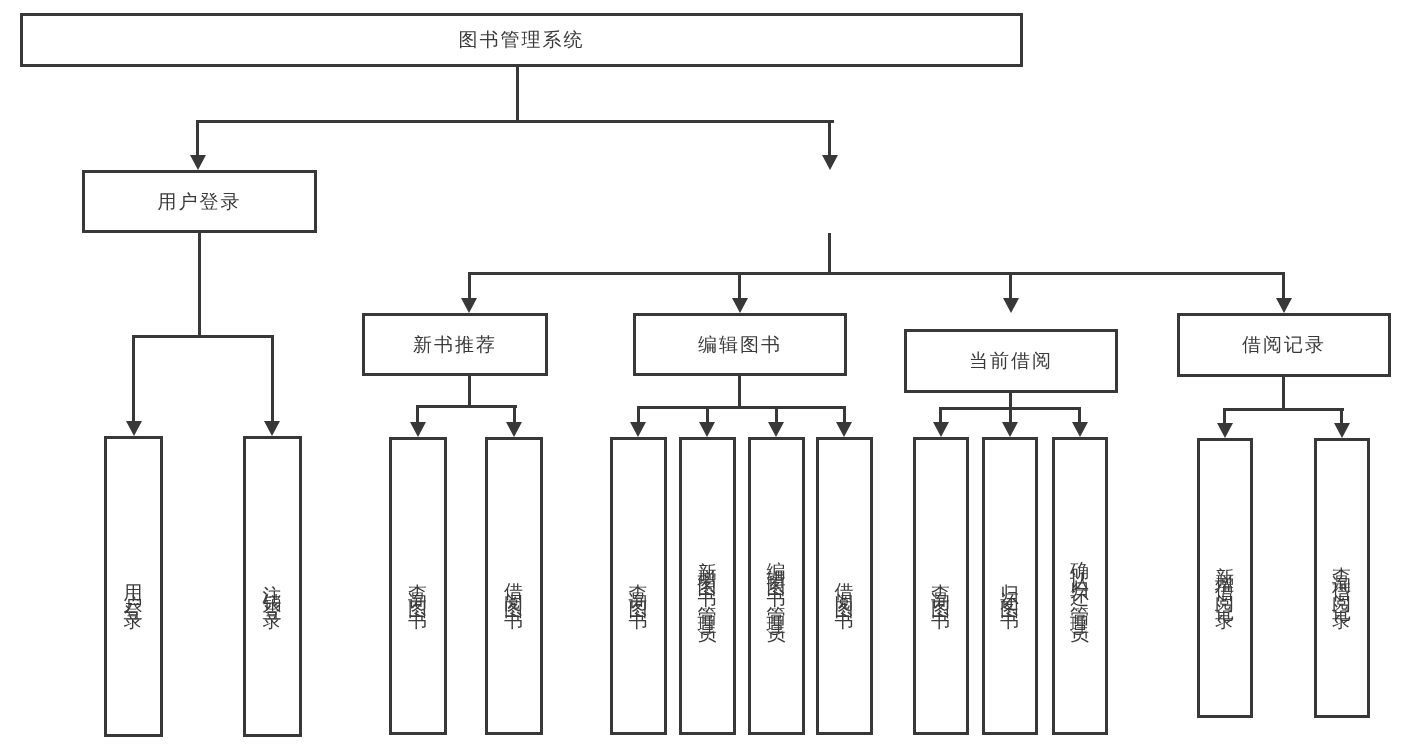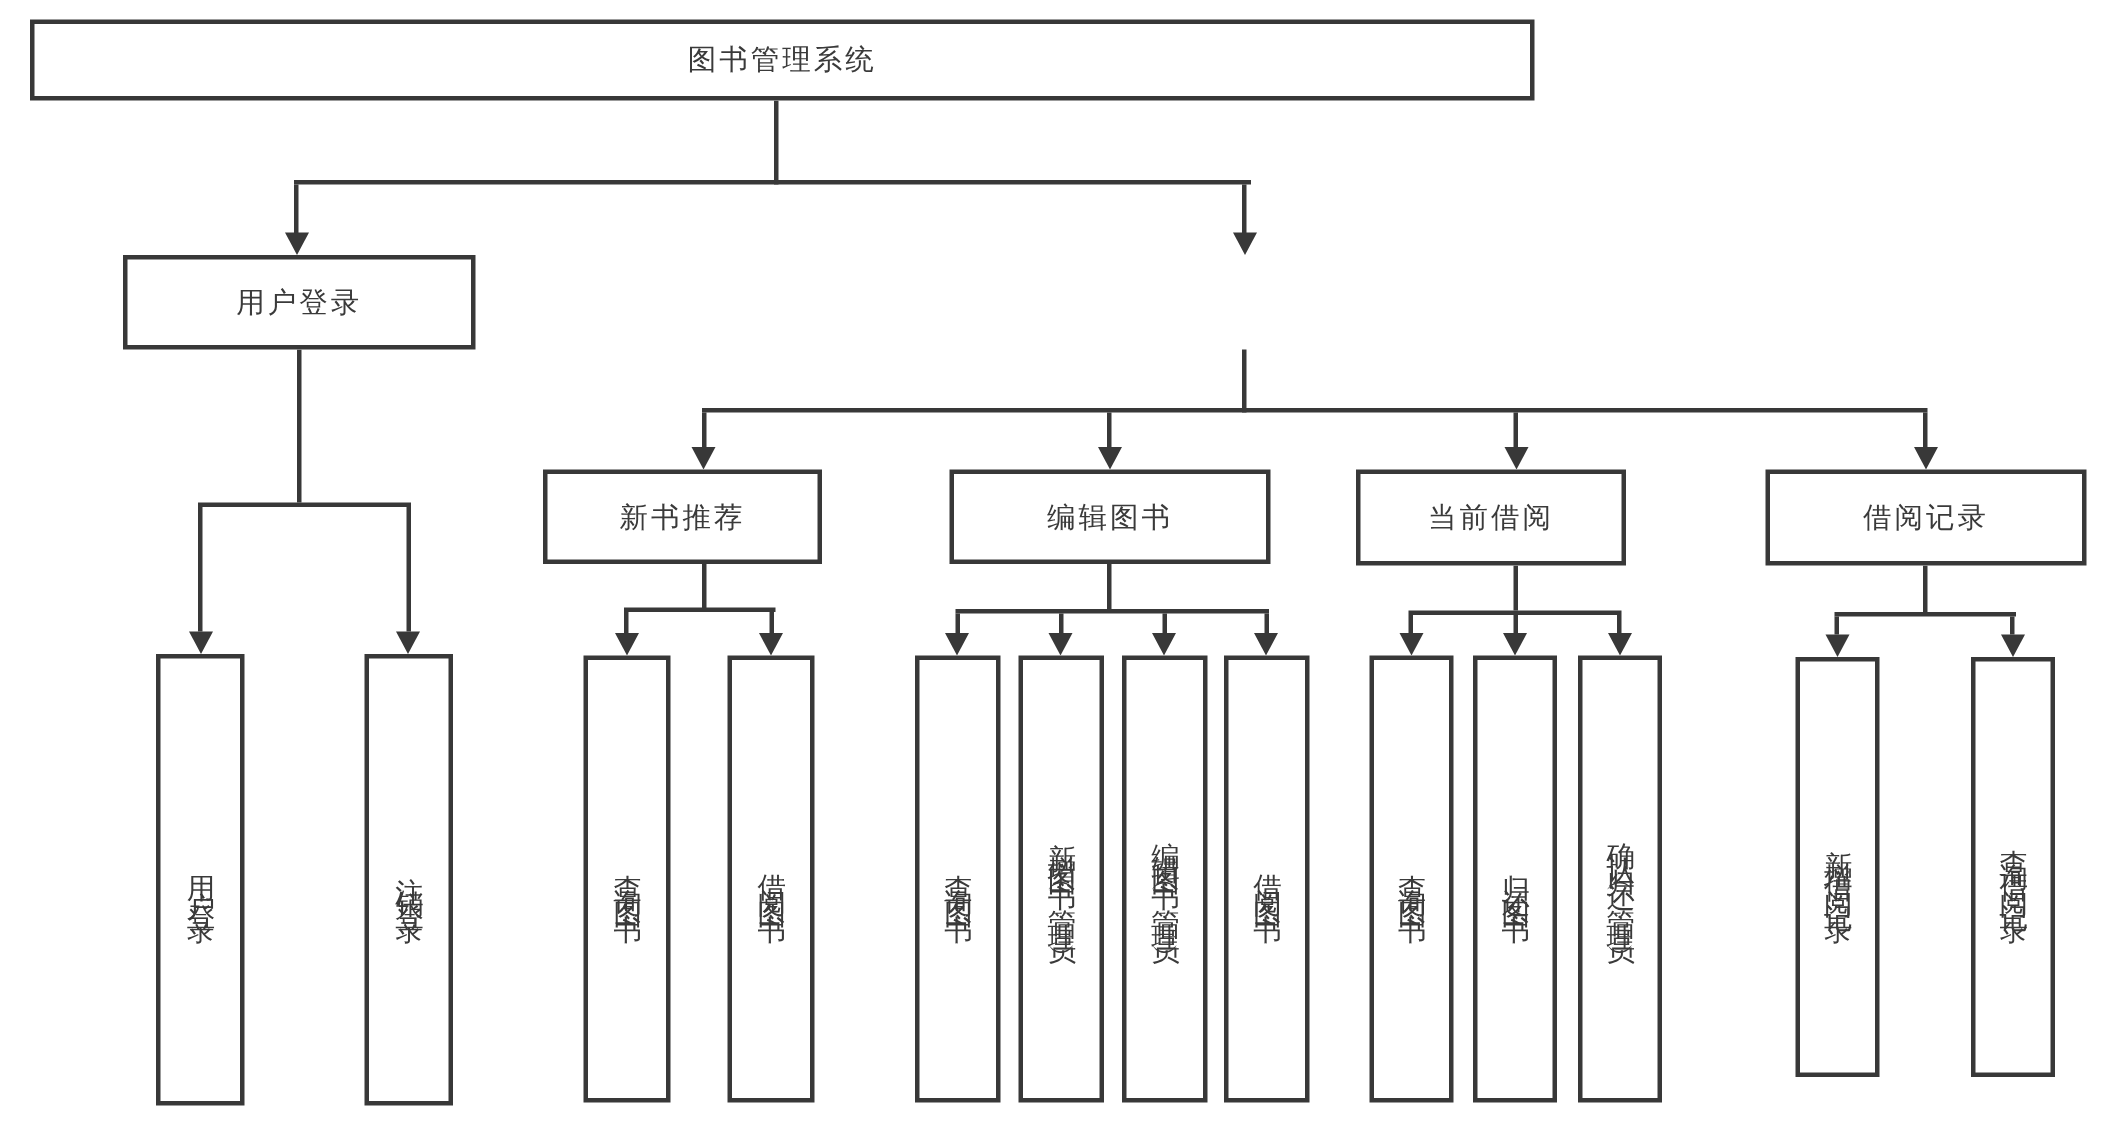--- a/index.html
+++ b/index.html
@@ -58,21 +58,21 @@
   <div class="arrow" style="left:461px; top:298px;"></div>
   <div class="line" style="left:738px; top:275px; width:3px; height:24px;"></div>
   <div class="arrow" style="left:732px; top:298px;"></div>
   <div class="line" style="left:1009px; top:275px; width:3px; height:24px;"></div>
   <div class="arrow" style="left:1003px; top:298px;"></div>
   <div class="line" style="left:1282px; top:275px; width:3px; height:24px;"></div>
   <div class="arrow" style="left:1276px; top:298px;"></div>
 
   <div class="node" style="left:362px; top:313px; width:186px; height:63px;">新书推荐</div>
   <div class="node" style="left:633px; top:313px; width:214px; height:63px;">编辑图书</div>
-  <div class="node" style="left:904px; top:313px; width:180px; height:64px;">当前借阅</div>
+  <div class="node" style="left:904px; top:329px; width:214px; height:64px;">当前借阅</div>
   <div class="node" style="left:1177px; top:313px; width:214px; height:64px;">借阅记录</div>
 
   <div class="line" style="left:468px; top:376px; width:3px; height:32px;"></div>
   <div class="line" style="left:416px; top:405px; width:101px; height:3px;"></div>
   <div class="line" style="left:416px; top:408px; width:3px; height:14px;"></div>
   <div class="arrow" style="left:410px; top:422px;"></div>
   <div class="line" style="left:513px; top:408px; width:3px; height:14px;"></div>
   <div class="arrow" style="left:506px; top:422px;"></div>
 
   <div class="line" style="left:738px; top:376px; width:3px; height:30px;"></div>

